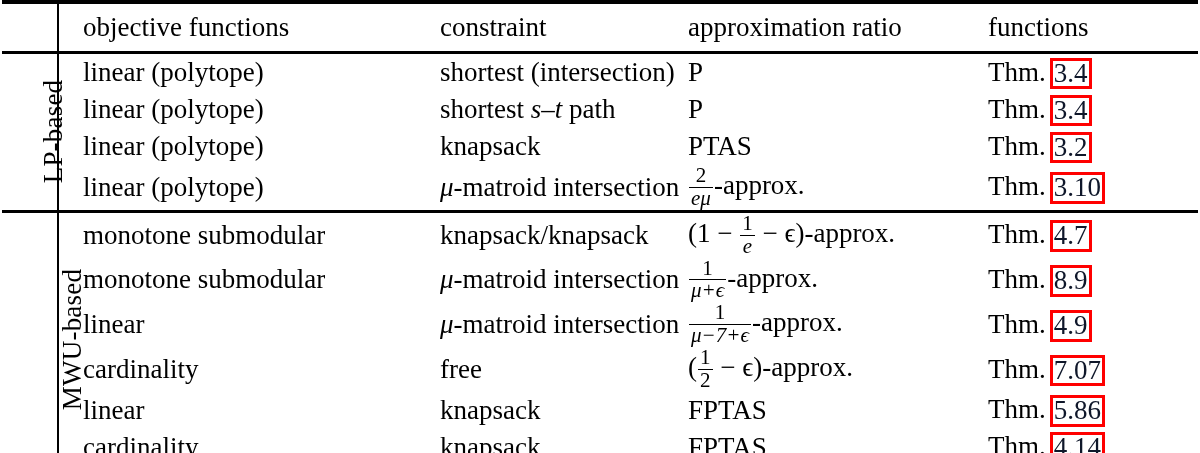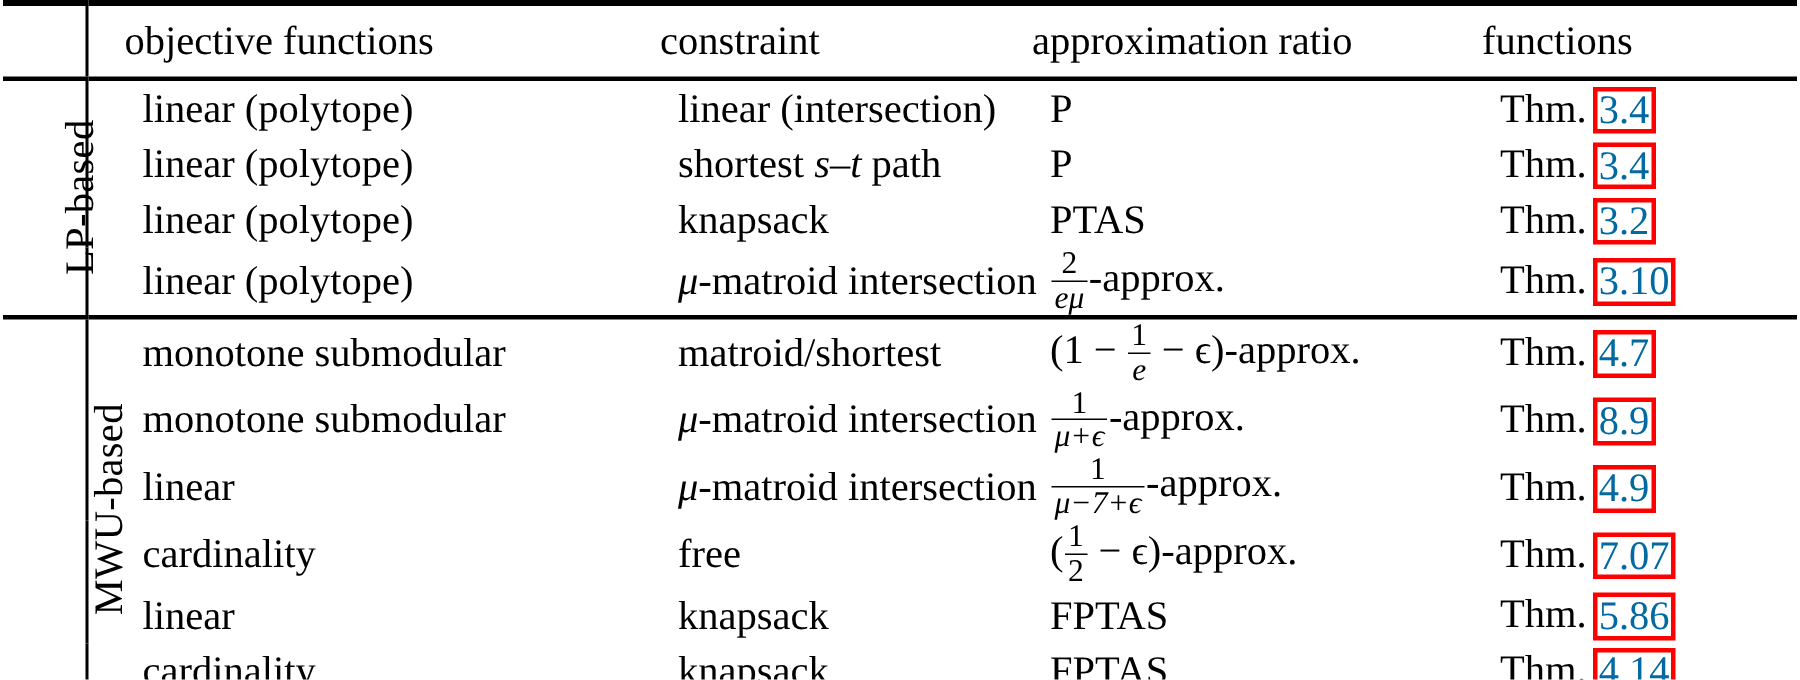--- a/index.html
+++ b/index.html
@@ -40,21 +40,21 @@
     line-height:1.0;
   }
   .head-cell{
     height:47px;
     padding-left:24px;
     font-size:27px;
   }
   .head-cell.ref{padding-left:24px;}
   .body-cell{
     height:37px;
-    padding-left:36px;
+    padding-left:24px;
     font-size:27px;
     white-space:nowrap;
   }
   .body-cell.tall{height:43px;}
 
   
   .vsep{
     border-right:2px solid #000;
   }
   .group-cell{
@@ -86,21 +86,21 @@
   .frac .den{display:block;border-top:1.2px solid #000;padding:0 2px;}
   .paren{font-size:1.0em;}
 
   
   .reflink{
     display:inline-block;
     border:3px solid #ff0000;
     padding:0 1px;
     margin-left:4px;
     line-height:0.96;
-    color:#0369a1;
+    color:#0f172a;
     text-decoration:none;
     position:relative;
     top:1px;
   }
   .thm{white-space:nowrap;}
 </style>
 </head>
 <body>
 
 <div class="table-wrap">
@@ -122,21 +122,21 @@
       </tr>
     </thead>
 
     <tbody>
 
       <tr class="midrule-row">
         <td class="group-cell vsep" rowspan="4">
           <span class="rot">LP-based</span>
         </td>
         <td class="body-cell">linear (polytope)</td>
-        <td class="body-cell">linear (intersection)</td>
+        <td class="body-cell">shortest (intersection)</td>
         <td class="body-cell">P</td>
         <td class="body-cell">
           <span class="thm">Thm.</span><a class="reflink" href="#">3.4</a>
         </td>
       </tr>
 
       <tr>
         <td class="body-cell">linear (polytope)</td>
         <td class="body-cell"><span>shortest </span><span class="mi">s–t</span><span> path</span></td>
         <td class="body-cell">P</td>
@@ -164,21 +164,21 @@
       </tr>
     </tbody>
 
     <tbody>
 
       <tr class="midrule-row">
         <td class="group-cell vsep" rowspan="6">
           <span class="rot">MWU-based</span>
         </td>
         <td class="body-cell">monotone submodular</td>
-        <td class="body-cell">matroid/shortest</td>
+        <td class="body-cell">knapsack/knapsack</td>
         <td class="body-cell"><span class="paren">(1 − </span><span class="frac"><span class="num">1</span><span class="den mi">e</span></span><span class="paren"> − ϵ)</span><span>-approx.</span></td>
         <td class="body-cell">
           <span class="thm">Thm.</span><a class="reflink" href="#">4.7</a>
         </td>
       </tr>
 
       <tr>
         <td class="body-cell">monotone submodular</td>
         <td class="body-cell"><span class="mi">μ</span><span>-matroid intersection</span></td>
         <td class="body-cell"><span class="frac"><span class="num">1</span><span class="den mi">μ+ϵ</span></span><span>-approx.</span></td>

